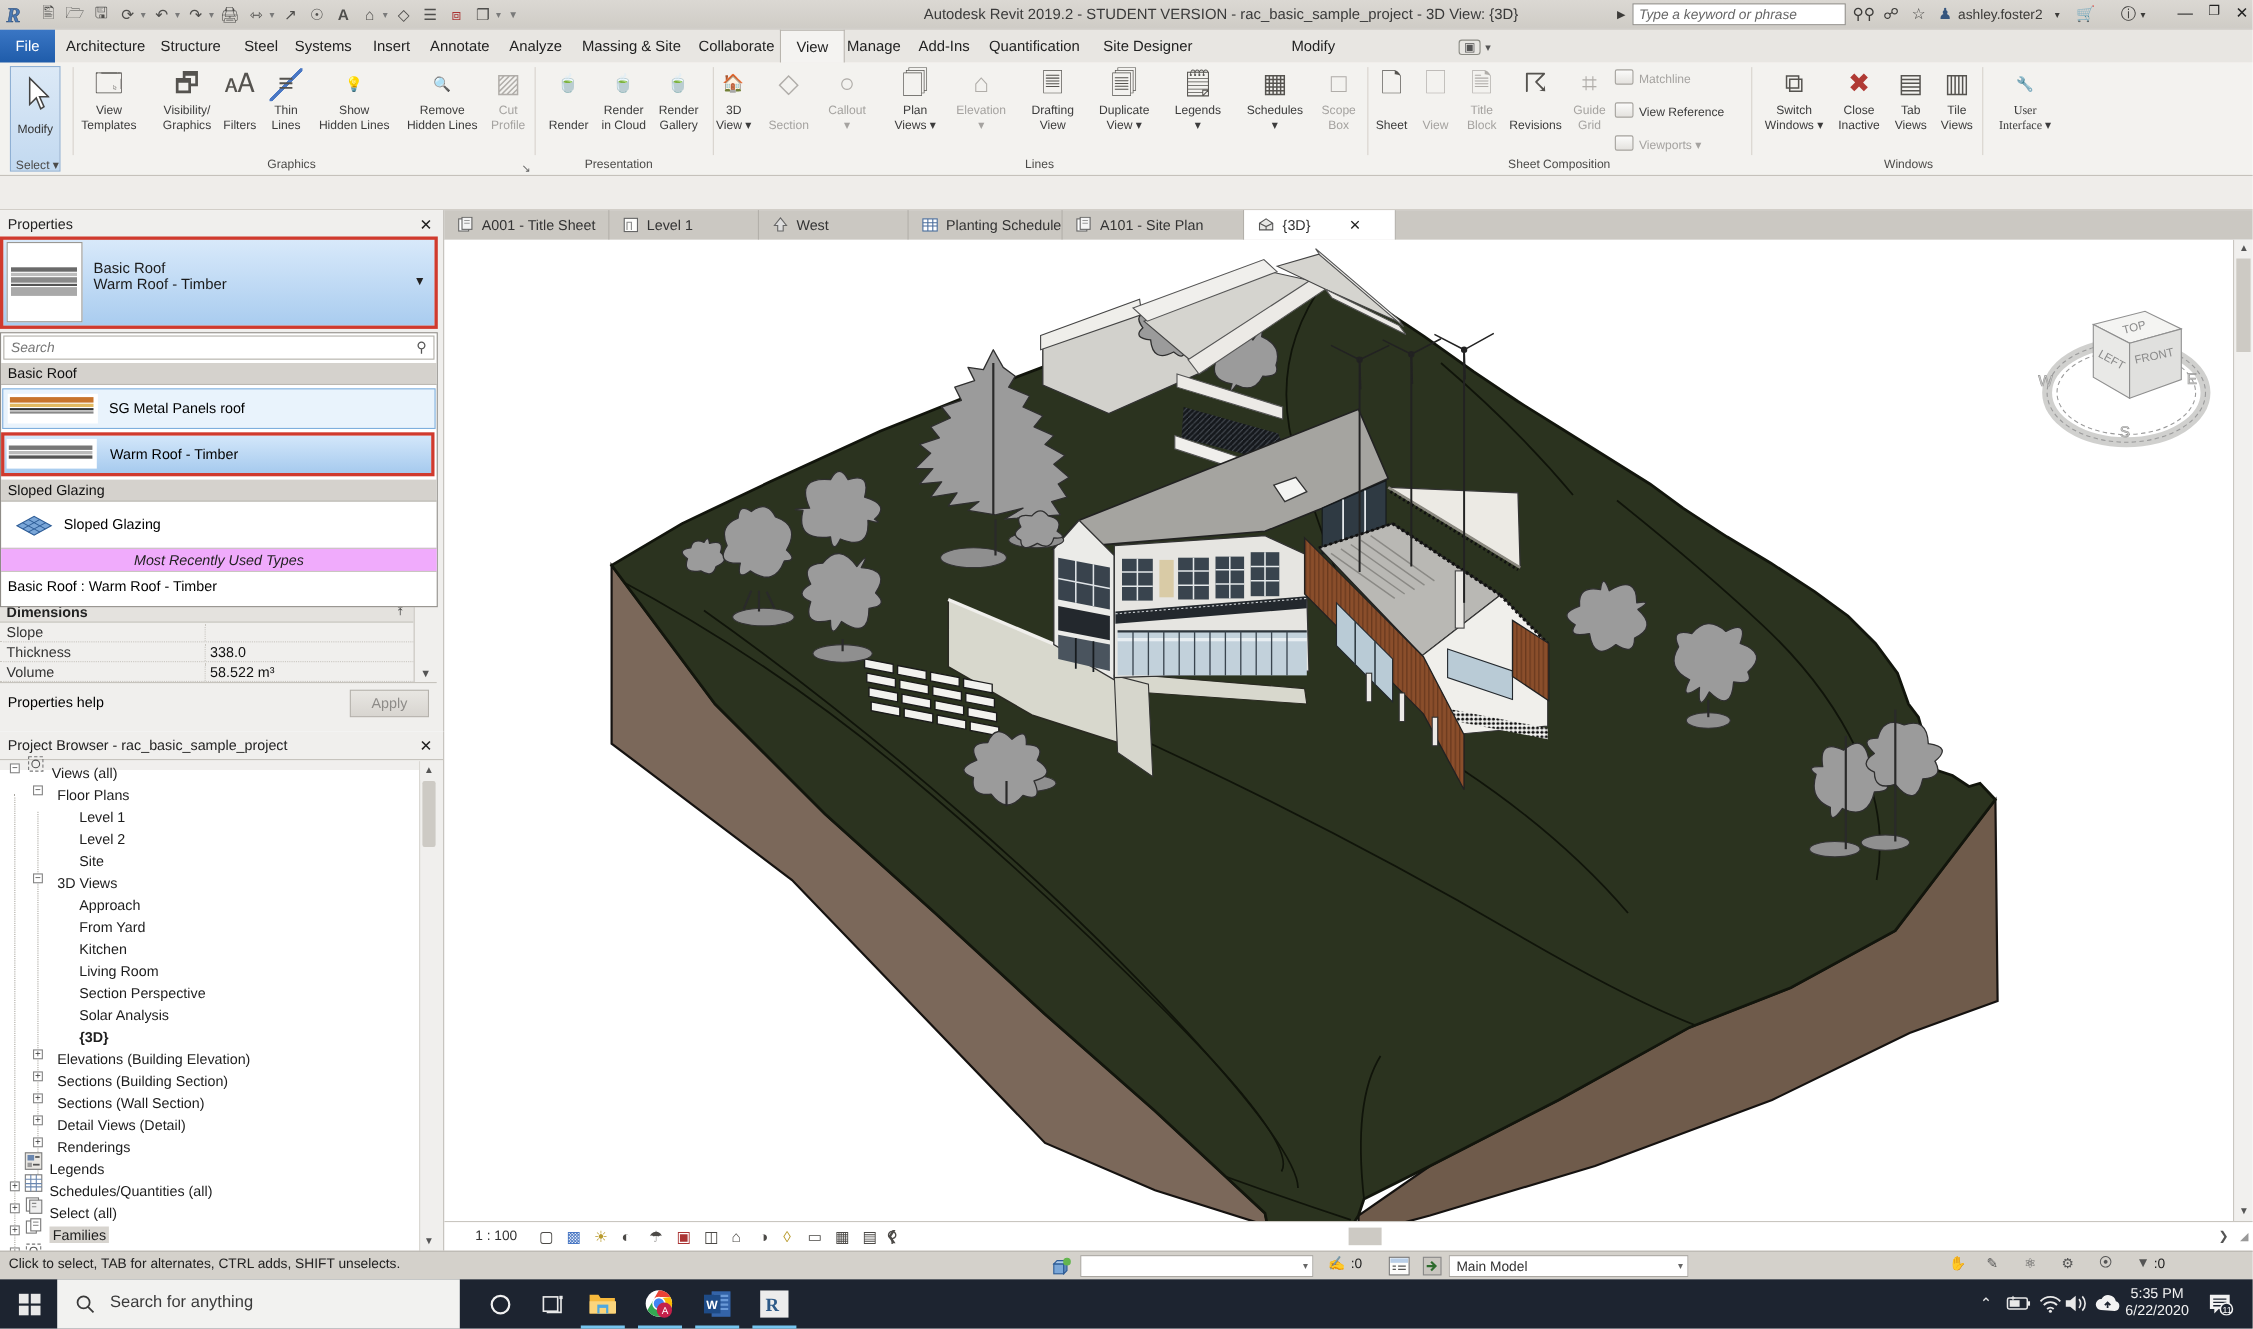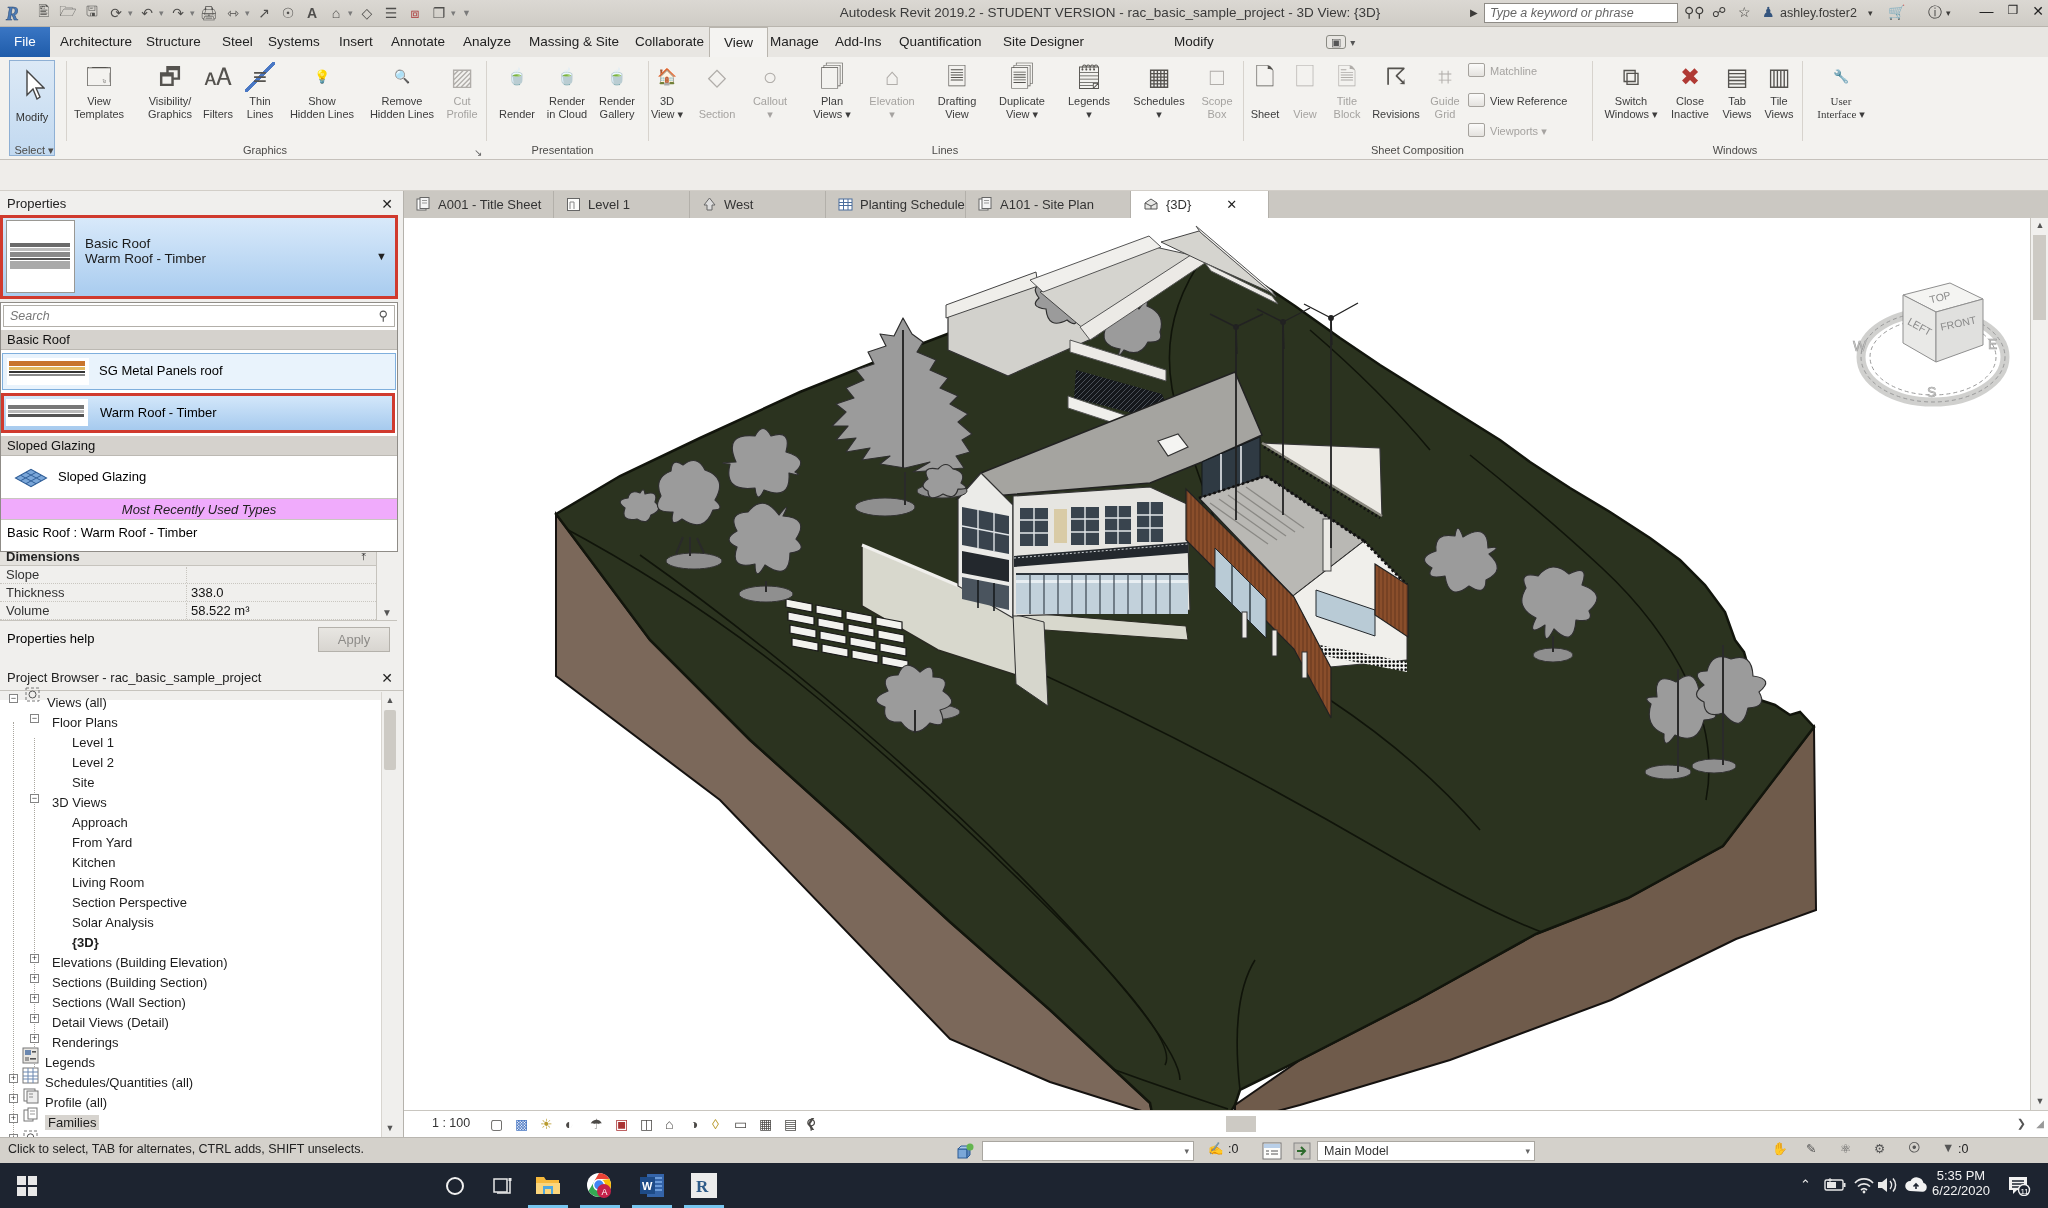--- a/index.html
+++ b/index.html
@@ -348,21 +348,21 @@
       <rect x="1" y="1" width="15" height="15" fill="#fff" stroke="#777"></rect>
       <path d="M1 5 H16 M6 1 V16 M11 1 V16 M1 9 H16 M1 12 H16" stroke="#6a87b0" stroke-width="1"></path>
     </svg>
   <div class="treeitem" style="left:45px; top:410px;">Schedules/Quantities (all)</div>
   <div class="pm" style="left:9px; top:429px;">+</div>
   <svg class="abs" style="left:22px; top:422px;" width="17" height="17" viewBox="0 0 17 17">
       <rect x="2" y="2" width="11" height="12" fill="#fff" stroke="#777"></rect>
       <rect x="5" y="4" width="11" height="12" fill="#eee" stroke="#777"></rect>
       <path d="M7 7 l4 0 M7 10 l4 0" stroke="#888"></path>
     </svg>
-  <div class="treeitem" style="left:45px; top:430px;">Profile (all)</div>
+  <div class="treeitem" style="left:45px; top:430px;">Select (all)</div>
   <div class="pm" style="left:9px; top:449px;">+</div>
   <svg class="abs" style="left:22px; top:442px;" width="17" height="17" viewBox="0 0 17 17">
       <rect x="2" y="3" width="9" height="11" fill="#fff" stroke="#777"></rect>
       <rect x="6" y="1" width="9" height="11" fill="#fff" stroke="#777"></rect>
       <path d="M8 4 h5 M8 7 h5" stroke="#999"></path>
     </svg>
   <div class="treeitem" style="left:45px; top:450px; background:#d7d4cf; padding:0 3px;">Families</div>
   <div class="pm" style="left:9px; top:469px;">+</div>
   <svg class="abs" style="left:22px; top:464px;" width="17" height="15" viewBox="0 0 17 15">
       <rect x="2" y="2" width="13" height="12" fill="none" stroke="#777" stroke-dasharray="3 2"></rect>
@@ -455,20 +455,27 @@
   <span class="abs" style="left:1942px; top:3px; color:#555;">▼</span>
     <span class="abs" style="left:1958px; top:4px;">:0</span>
 </div>
 <div id="taskbar">
   <svg class="abs" style="left:17px; top:13px;" width="20" height="20" viewBox="0 0 20 20">
       <rect x="0" y="0" width="9" height="9" fill="#e8e8e8"></rect>
       <rect x="11" y="0" width="9" height="9" fill="#e8e8e8"></rect>
       <rect x="0" y="11" width="9" height="9" fill="#e8e8e8"></rect>
       <rect x="11" y="11" width="9" height="9" fill="#e8e8e8"></rect>
     </svg>
+  <div class="abs" style="left:52px; top:0px; width:366px; height:45px; background:#f2f2f0; color:#3a3a3a; font-size:15px;">
+    <svg class="abs" style="left:16px; top:13px;" width="19" height="19" viewBox="0 0 19 19">
+        <circle cx="8" cy="8" r="5.5" fill="none" stroke="#3a3a3a" stroke-width="1.6"></circle>
+        <path d="M12 12 L17 17" stroke="#3a3a3a" stroke-width="1.6"></path>
+      </svg>
+    <span class="abs" style="left:48px; top:12px;">Search for anything</span>
+  </div>
   <svg class="abs" style="left:444px; top:12px;" width="22" height="22" viewBox="0 0 22 22">
       <circle cx="11" cy="11" r="8" fill="none" stroke="#f0f0f0" stroke-width="2"></circle>
     </svg>
   <svg class="abs" style="left:492px; top:12px;" width="22" height="22" viewBox="0 0 22 22">
       <rect x="2" y="4" width="13" height="13" fill="none" stroke="#e8e8e8" stroke-width="1.5"></rect>
       <path d="M18 5 v13 h-13" stroke="#e8e8e8" stroke-width="1.5" fill="none"></path>
       <rect x="16.5" y="3" width="3" height="3" fill="#e8e8e8"></rect>
     </svg>
   <svg class="abs" style="left:535px; top:10px;" width="26" height="24" viewBox="0 0 26 24">
       <path d="M1 4 h8 l2 3 h13 v14 h-23 z" fill="#f7b93c"></path>

